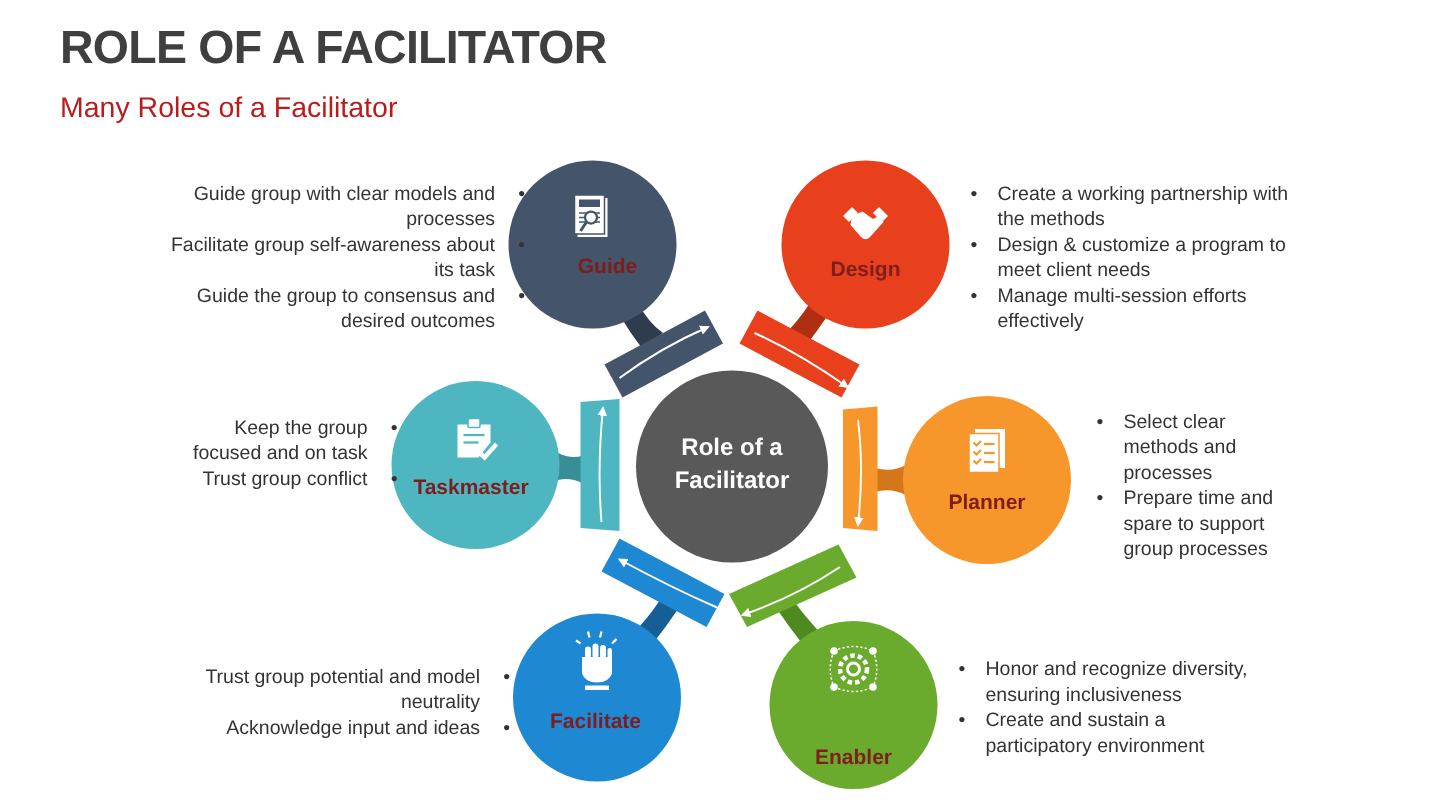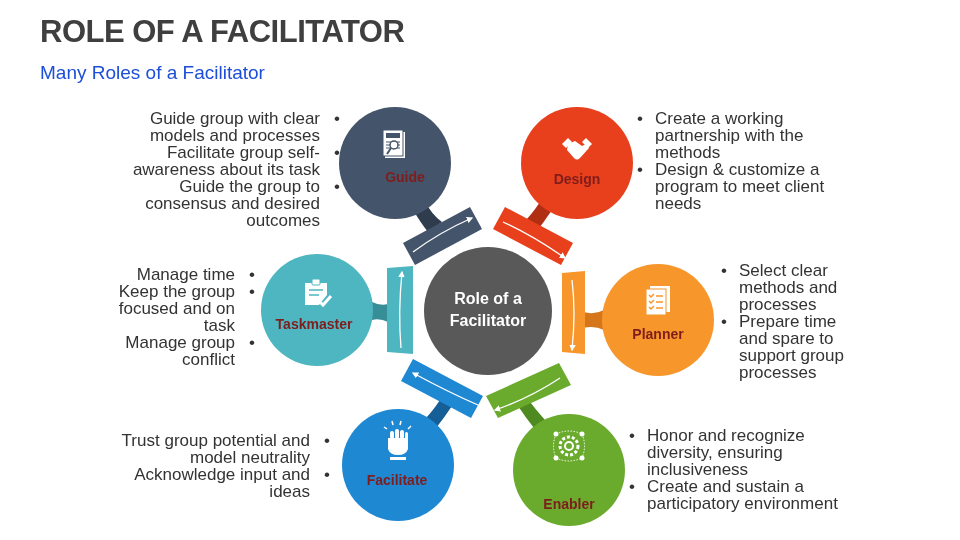--- a/index.html
+++ b/index.html
@@ -1,22 +1,22 @@
 <!DOCTYPE html>
 <html><head>
 <meta charset="utf-8">
 <style>
   html,body{margin:0;padding:0;}
   body{width:960px;height:540px;background:#ffffff;position:relative;overflow:hidden;font-family:"Liberation Sans","DejaVu Sans",sans-serif;}
   .title{position:absolute;left:40px;top:14px;font-size:31px;font-weight:bold;color:#3f3f3f;letter-spacing:-0.5px;margin:0;}
-  .subtitle{position:absolute;left:40px;top:62px;font-size:19px;color:#1d4ed8;margin:0;}
+  .subtitle{position:absolute;left:40px;top:62px;font-size:19px;color:#b91c1c;margin:0;}
   svg.diagram{position:absolute;left:0;top:0;}
   .role-label{position:absolute;color:#7f1d1d;font-weight:bold;font-size:14px;text-align:center;width:120px;}
   .center-label{position:absolute;left:428px;top:288px;width:120px;text-align:center;color:#fff;font-weight:bold;font-size:16px;line-height:22px;}
-  .bullets{position:absolute;font-size:17px;color:#333;line-height:17px;margin:0;padding:0;list-style:none;}
+  .bullets{position:absolute;font-size:13px;color:#333;line-height:17px;margin:10px;padding:0;list-style:none;}
   .bullets li{position:relative;}
   .bullets.left li{text-align:right;padding-right:20px;}
   .bullets.left li::after{content:"•";position:absolute;right:0;top:0;}
   .bullets.right li{padding-left:18px;}
   .bullets.right li::before{content:"•";position:absolute;left:0;top:0;}
 </style>
 </head>
 <body>
 
 <h1 class="title">ROLE OF A FACILITATOR</h1>
@@ -154,34 +154,34 @@
 
 <ul class="bullets left" style="left:100px;top:110px;width:240px;">
   <li>Guide group with clear models and processes</li>
   <li>Facilitate group self-awareness about its task</li>
   <li>Guide the group to consensus and desired outcomes</li>
 </ul>
 
 <ul class="bullets right" style="left:637px;top:110px;width:230px;">
   <li>Create a working partnership with the methods</li>
   <li>Design &amp; customize a program to meet client needs</li>
+  <li>Manage multi-session efforts effectively</li>
 </ul>
 
 <ul class="bullets right" style="left:721px;top:262px;width:130px;">
   <li>Select clear methods and processes</li>
   <li>Prepare time and spare to support group processes</li>
 </ul>
 
 <ul class="bullets right" style="left:629px;top:427px;width:210px;">
   <li>Honor and recognize diversity, ensuring inclusiveness</li>
   <li>Create and sustain a participatory environment</li>
 </ul>
 
 <ul class="bullets left" style="left:110px;top:432px;width:220px;">
   <li>Trust group potential and model neutrality</li>
   <li>Acknowledge input and ideas</li>
 </ul>
 
 <ul class="bullets left" style="left:100px;top:266px;width:155px;">
-  <li>Manage time</li>
   <li>Keep the group focused and on task</li>
-  <li>Manage group conflict</li>
+  <li>Trust group conflict</li>
 </ul>
 
 </body></html>

